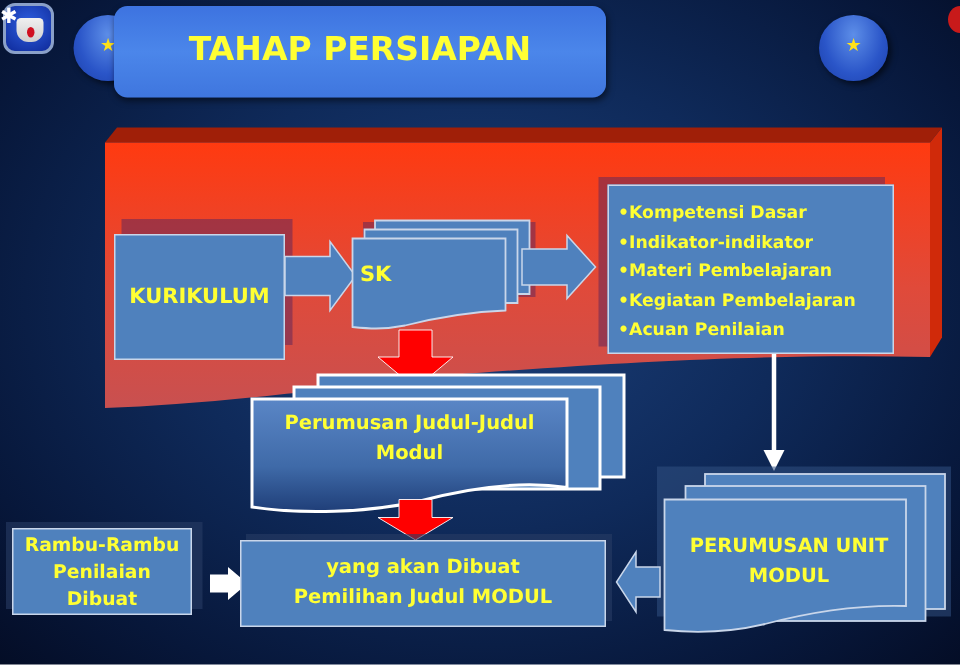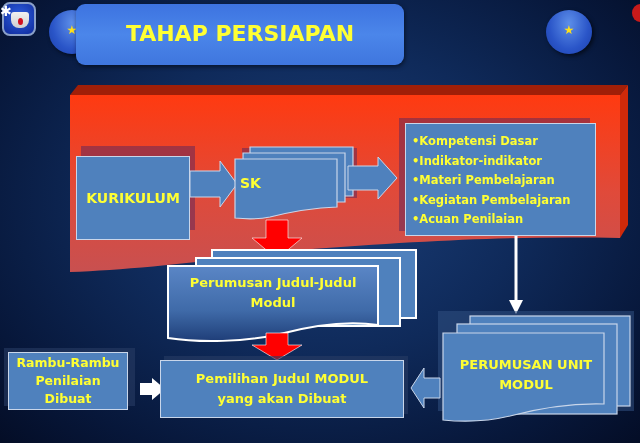--- a/index.html
+++ b/index.html
@@ -147,16 +147,16 @@
 <div class="abs box rambu center ylw">
   <div>
     <div>Rambu-Rambu</div>
     <div>Penilaian</div>
     <div>Dibuat</div>
   </div>
 </div>
 
 <div class="abs box pilih center ylw">
   <div>
+    <div>yang akan Dibuat</div>
     <div>Pemilihan Judul MODUL</div>
-    <div>yang akan Dibuat</div>
   </div>
 </div>
 
 </body></html>

